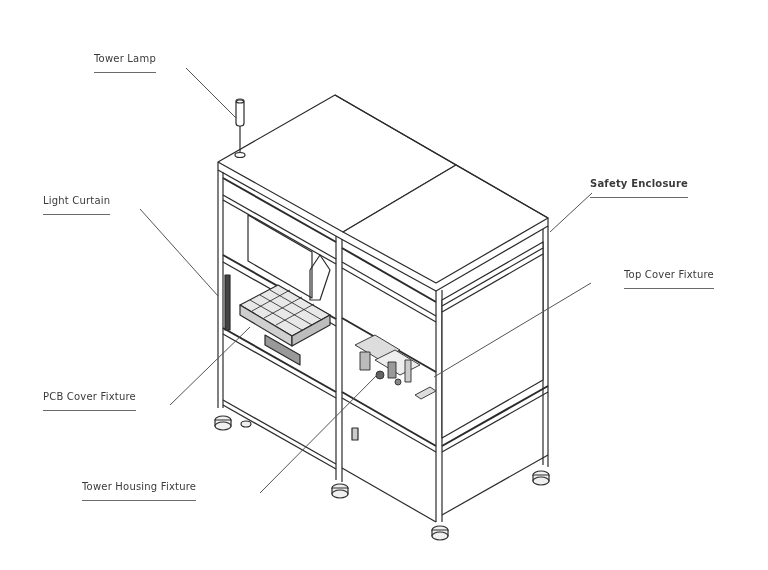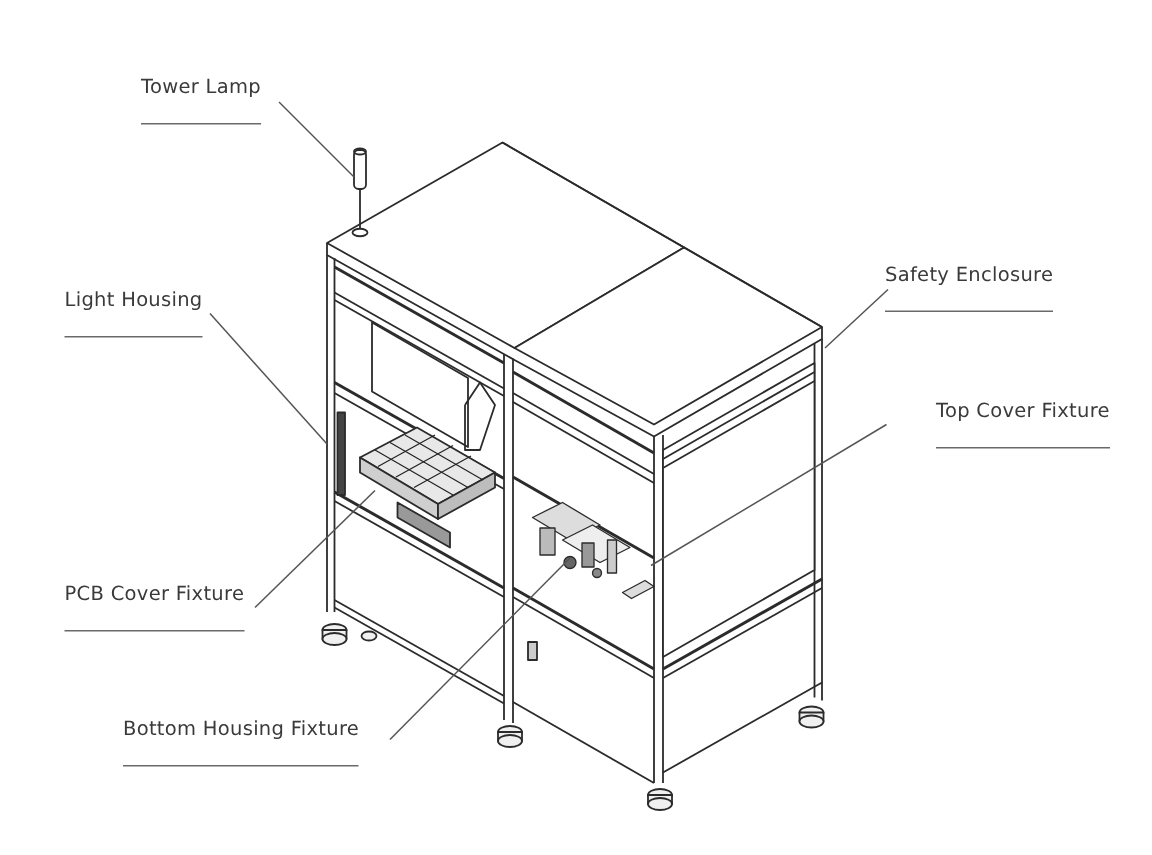--- a/index.html
+++ b/index.html
@@ -1,19 +1,19 @@
 <!DOCTYPE html>
 <html><head>
 <meta charset="utf-8">
 <style>
   html, body { margin: 0; padding: 0; background: #ffffff; }
   body { width: 768px; height: 570px; position: relative; overflow: hidden;
          font-family: "DejaVu Sans", sans-serif; }
-  .label { position: absolute; font-size: 13px; color: #3a3a3a; white-space: nowrap;
-           padding-bottom: 16px; border-bottom: 1.5px solid #6a6a6a; line-height: 15px; letter-spacing: 0.2px; }
+  .label { position: absolute; font-size: 10px; color: #3a3a3a; white-space: nowrap;
+           padding-bottom: 6px; border-bottom: 1.5px solid #6a6a6a; line-height: 15px; letter-spacing: 0.2px; }
   svg.drawing { position: absolute; left: 0; top: 0; }
 </style>
 </head>
 <body>
 
 <svg class="drawing" width="768" height="570" viewBox="0 0 768 570">
   <g fill="none" stroke="#2b2b2b" stroke-width="1.2" stroke-linejoin="round">
 
     <g>
       <polygon points="218,162 335,95 456,165 343,232" fill="#fff"></polygon>
@@ -132,17 +132,17 @@
     <line x1="186" y1="68" x2="236" y2="118"></line>
     <line x1="140" y1="209" x2="218" y2="296"></line>
     <line x1="170" y1="405" x2="250" y2="327"></line>
     <line x1="260" y1="493" x2="380" y2="372"></line>
     <line x1="592" y1="193" x2="550" y2="232"></line>
     <line x1="591" y1="283" x2="434" y2="377"></line>
   </g>
 </svg>
 
 <div class="label" style="left:94px; top:51px;">Tower Lamp</div>
-<div class="label" style="left:43px; top:193px;">Light Housing</div>
+<div class="label" style="left:43px; top:193px;">Light Curtain</div>
 <div class="label" style="left:43px; top:389px;">PCB Cover Fixture</div>
-<div class="label" style="left:82px; top:479px;">Bottom Housing Fixture</div>
-<div class="label" style="left:590px; top:176px;">Safety Enclosure</div>
+<div class="label" style="left:82px; top:479px;">Tower Housing Fixture</div>
+<div class="label" style="left:590px; top:176px;font-weight:bold;">Safety Enclosure</div>
 <div class="label" style="left:624px; top:267px;">Top Cover Fixture</div>
 
 </body></html>

